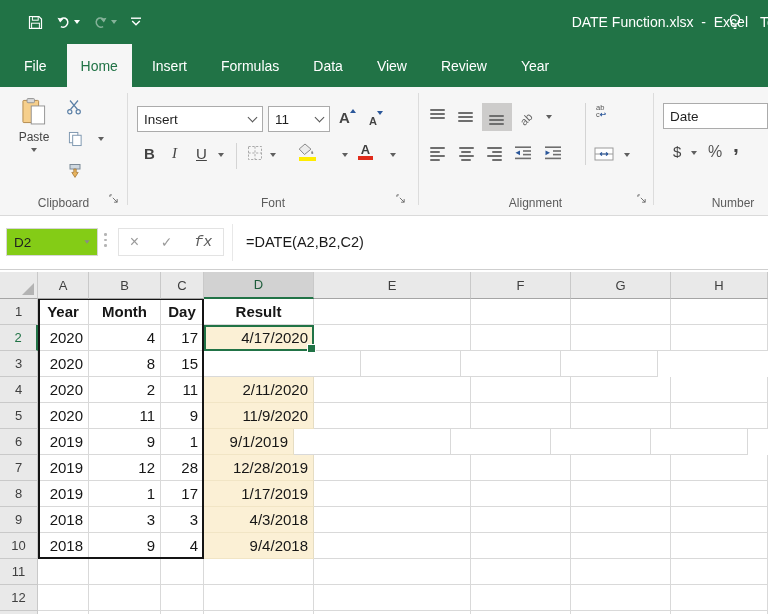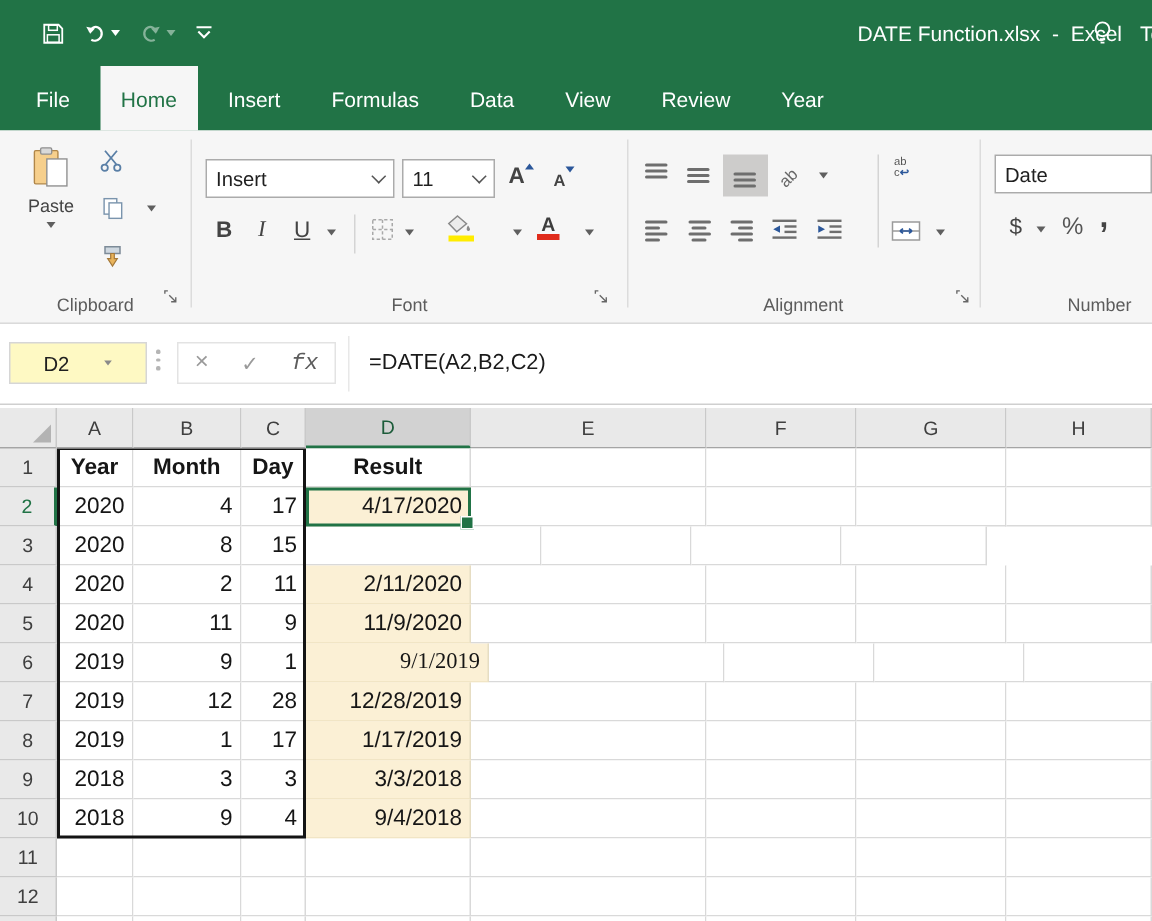--- a/index.html
+++ b/index.html
@@ -76,21 +76,21 @@
   .tinytri{width:0;height:0;border-left:3px solid transparent;border-right:3px solid transparent;
            display:inline-block;vertical-align:top;}
   .up{border-bottom:4px solid #2b579a;}
   .down{border-top:4px solid #2b579a;}
 
   
   .fxrow{position:absolute;top:215px;left:0;width:768px;height:53px;background:#fff;
          border-top:1px solid #dadada;border-bottom:1px solid #cfcfcf;box-sizing:content-box;}
   .namebox{position:absolute;left:6px;top:12px;width:92px;height:28px;border:1px solid #d6d6d6;
            display:flex;align-items:center;font-size:13.5px;color:#1f1f1f;
-           padding:0 22px;box-sizing:border-box;background:#fef9c3;}
+           padding:0 7px;box-sizing:border-box;background:#84cc16;}
   .namebox .car{margin-left:auto;border-top-color:#8a8a8a;transform:scale(.85);}
   .dots{position:absolute;left:104px;top:17px;display:flex;flex-direction:column;gap:3px;}
   .dots i{width:2.5px;height:2.5px;border-radius:50%;background:#b5b5b5;}
   .fnbox{position:absolute;left:118px;top:12px;width:106px;height:28px;border:1px solid #e3e3e3;
          background:#fff;display:flex;align-items:center;justify-content:space-around;box-sizing:border-box;}
   .fxcancel{font-size:16px;color:#9a9a9a;}
   .fxenter{font-size:14px;color:#9a9a9a;}
   .fxfn{font-family:Liberation Mono, monospace;font-style:italic;font-size:15px;color:#5d5d5d;}
   .fxsep{position:absolute;left:232px;top:8px;width:1px;height:37px;background:#e8e8e8;}
   .formula{position:absolute;left:246px;top:12px;height:28px;display:flex;align-items:center;
@@ -459,21 +459,21 @@
       <div class="cell" style="width: 157px;"></div>
       <div class="cell" style="width: 100px;"></div>
       <div class="cell" style="width: 100px;"></div>
       <div class="cell" style="width: 97px;"></div>
     </div>
     <div class="grow">
       <div class="rhead">6</div>
       <div class="cell" style="width: 51px;">2019</div>
       <div class="cell" style="width: 72px;">9</div>
       <div class="cell" style="width: 43px;">1</div>
-      <div class="cell res" style="width: 122px; font-family: Liberation Serif, serif;">9/1/2019</div>
+      <div class="cell res" style="width: 90px;">9/1/2019</div>
       <div class="cell" style="width: 157px;"></div>
       <div class="cell" style="width: 100px;"></div>
       <div class="cell" style="width: 100px;"></div>
       <div class="cell" style="width: 97px;"></div>
     </div>
     <div class="grow">
       <div class="rhead">7</div>
       <div class="cell" style="width: 51px;">2019</div>
       <div class="cell" style="width: 72px;">12</div>
       <div class="cell" style="width: 43px;">28</div>
@@ -492,21 +492,21 @@
       <div class="cell" style="width: 157px;"></div>
       <div class="cell" style="width: 100px;"></div>
       <div class="cell" style="width: 100px;"></div>
       <div class="cell" style="width: 97px;"></div>
     </div>
     <div class="grow">
       <div class="rhead">9</div>
       <div class="cell" style="width: 51px;">2018</div>
       <div class="cell" style="width: 72px;">3</div>
       <div class="cell" style="width: 43px;">3</div>
-      <div class="cell res" style="width: 110px;">3/3/2018</div>
+      <div class="cell res" style="width: 110px;">4/3/2018</div>
       <div class="cell" style="width: 157px;"></div>
       <div class="cell" style="width: 100px;"></div>
       <div class="cell" style="width: 100px;"></div>
       <div class="cell" style="width: 97px;"></div>
     </div>
     <div class="grow">
       <div class="rhead">10</div>
       <div class="cell" style="width: 51px;">2018</div>
       <div class="cell" style="width: 72px;">9</div>
       <div class="cell" style="width: 43px;">4</div>

